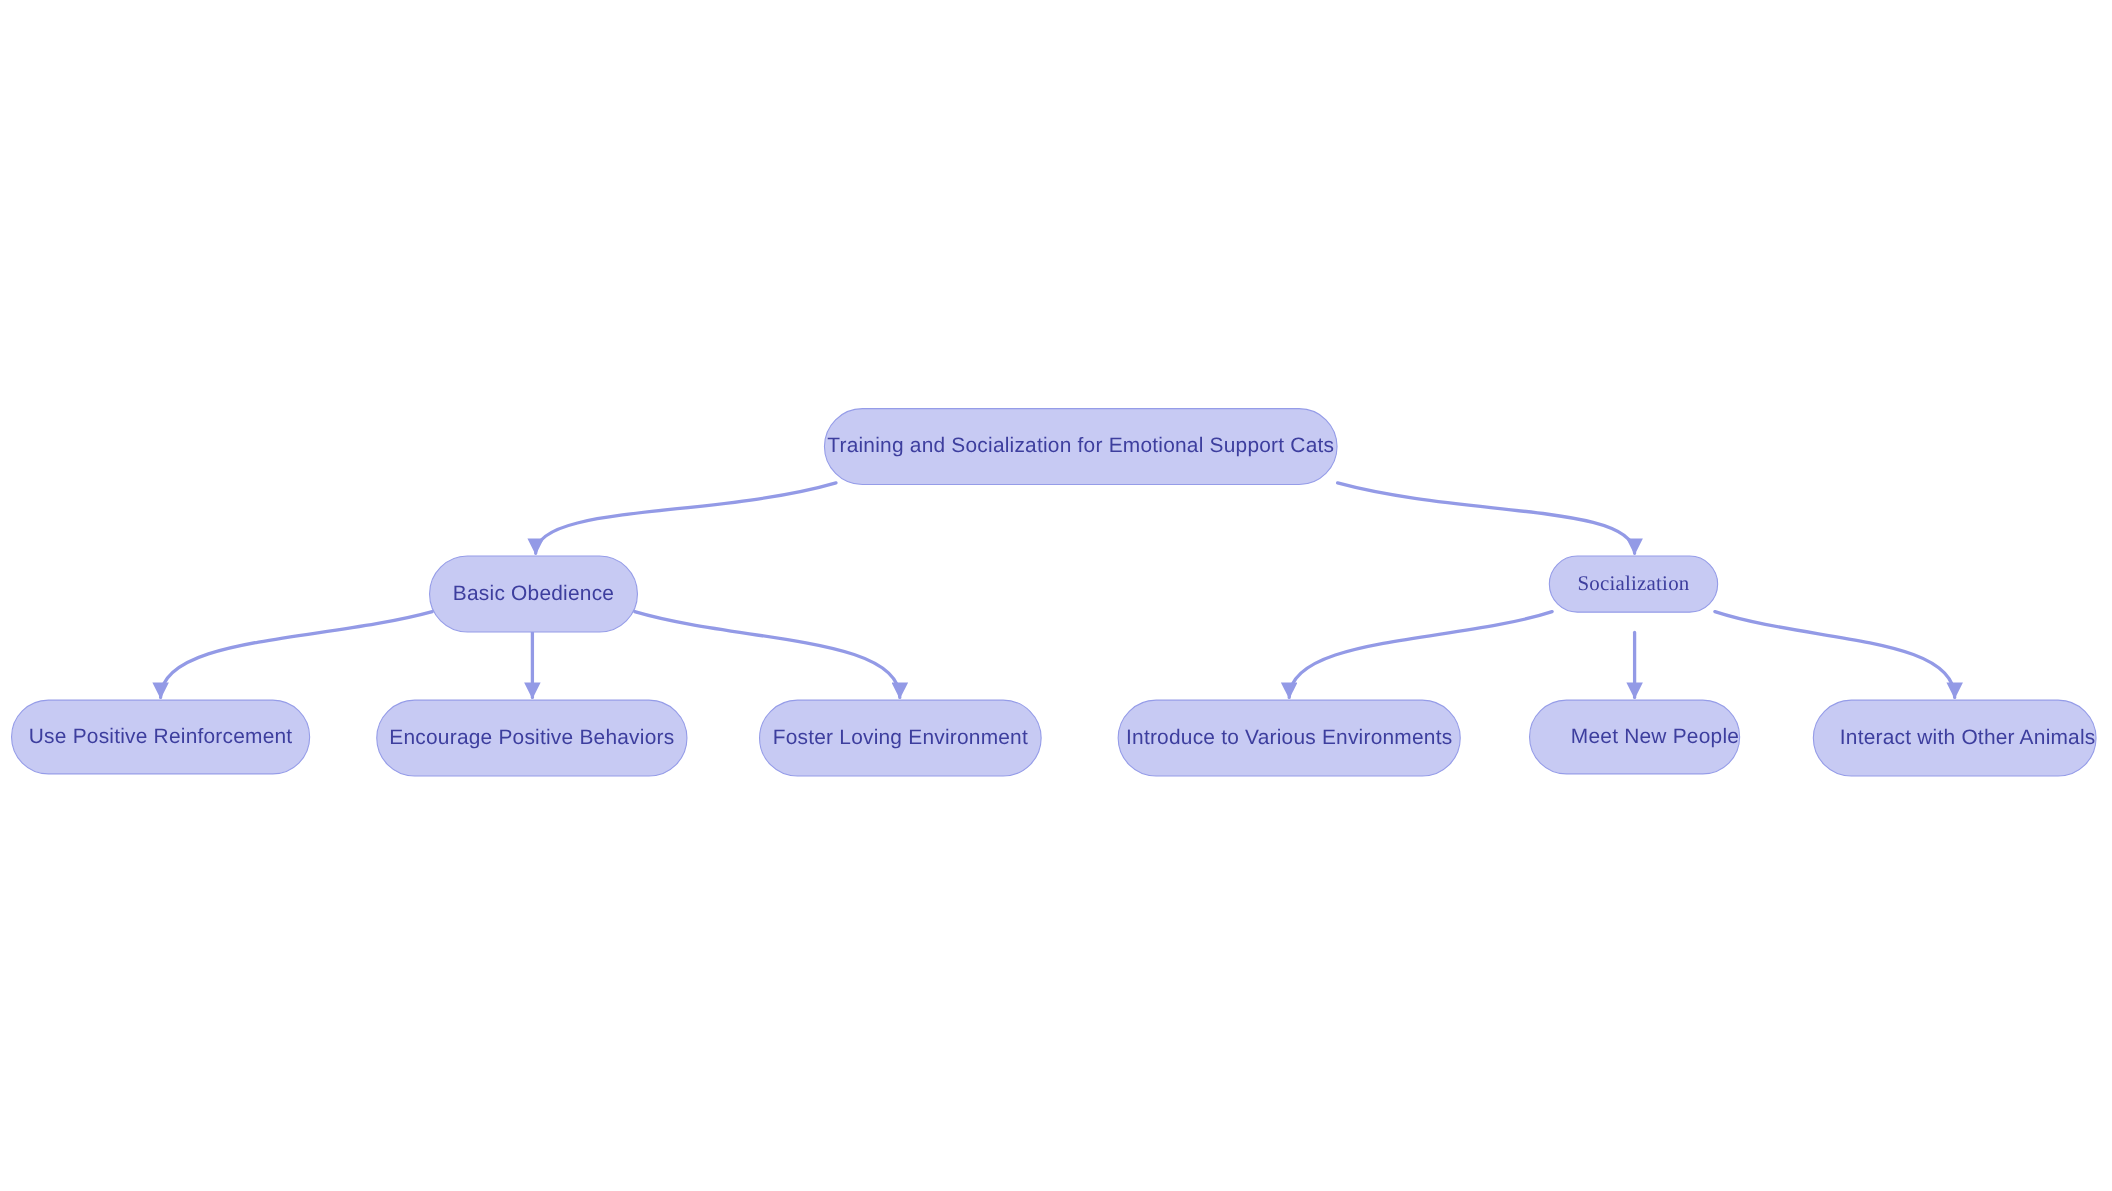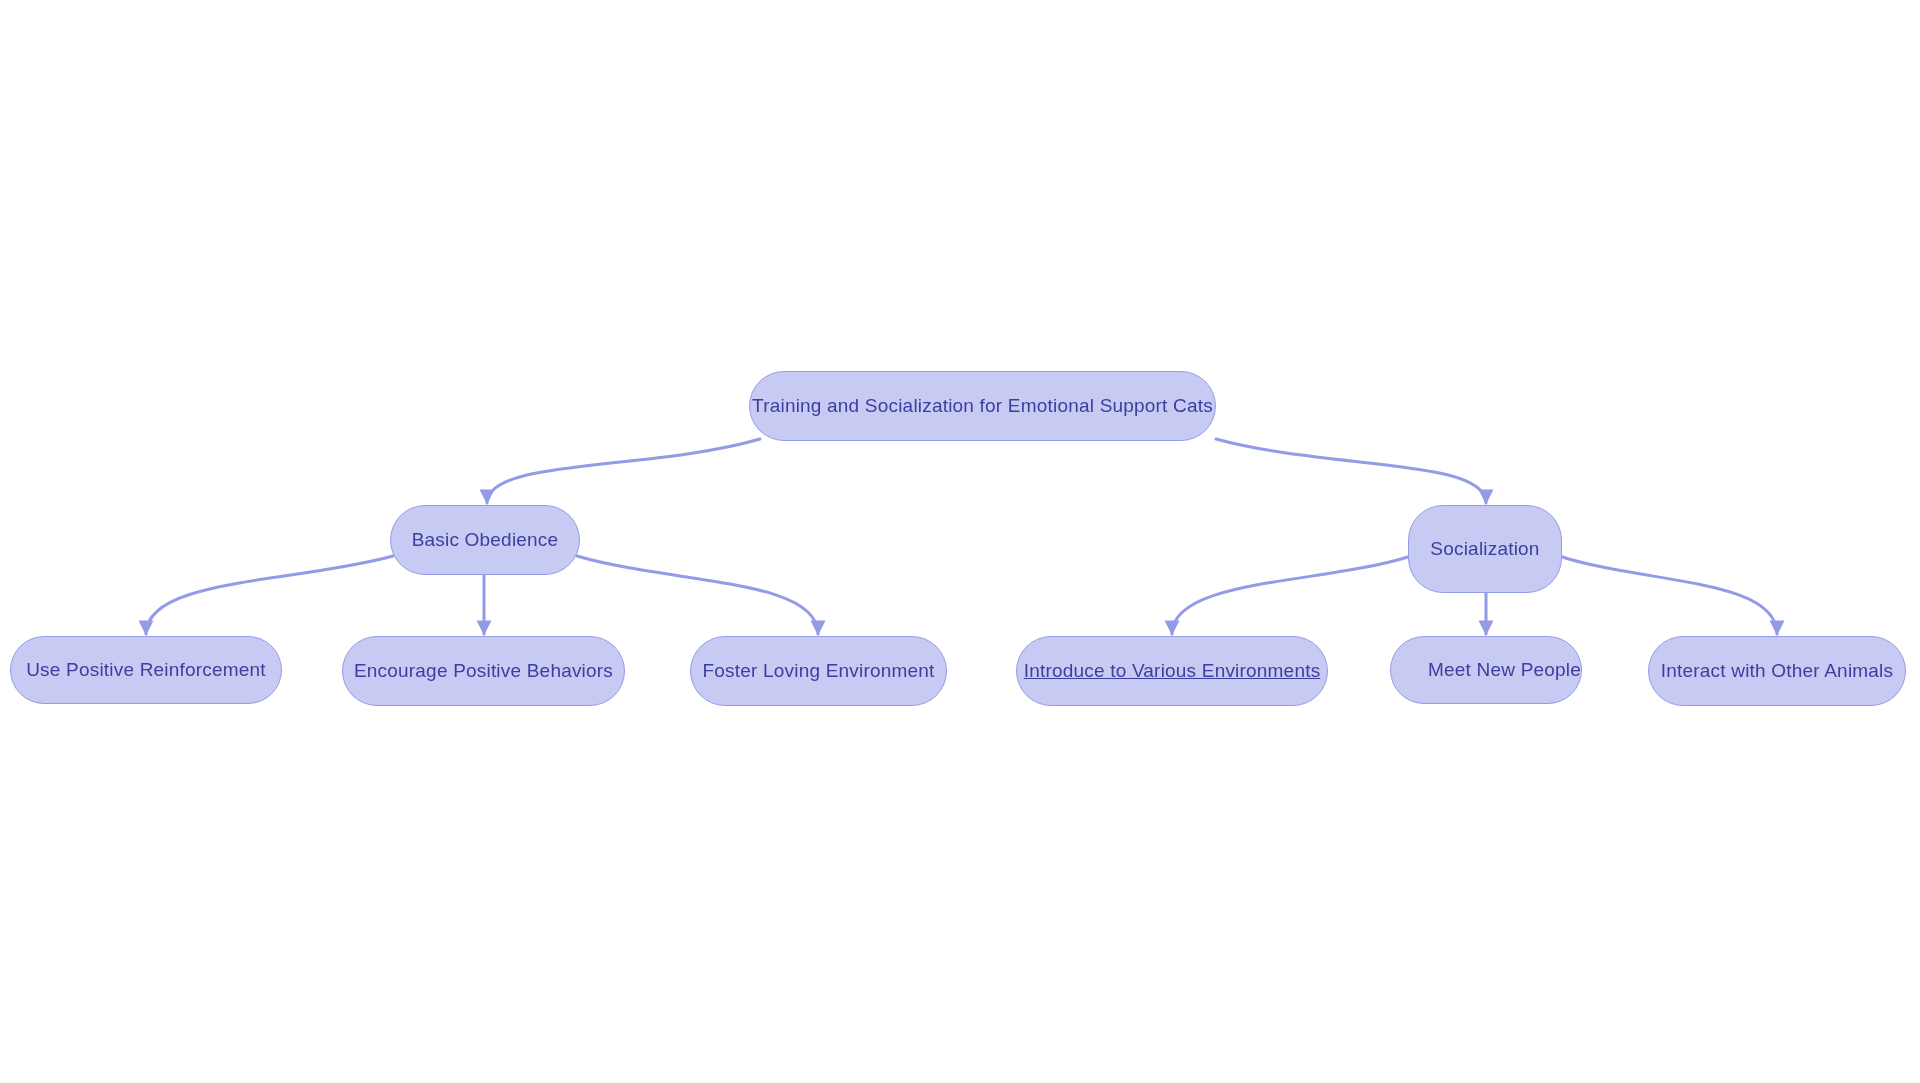--- a/index.html
+++ b/index.html
@@ -72,41 +72,41 @@
   </svg>
 
   <div class="node" style="left:749px; top:371px; width:467px; height:70px;">
     <span>Training and Socialization for Emotional Support Cats</span>
   </div>
 
   <div class="node" style="left:390px; top:505px; width:190px; height:70px;">
     <span>Basic Obedience</span>
   </div>
 
-  <div class="node" style="left:1408px; top:505px; width:154px; height:88px;">
+  <div class="node" style="left:1408px; top:505px; width:154px; height:52px;font-family:Liberation Serif, serif;">
     <span>Socialization</span>
   </div>
 
   <div class="node" style="left:10px; top:636px; width:272px; height:68px;">
     <span>Use Positive Reinforcement</span>
   </div>
 
   <div class="node" style="left:690px; top:636px; width:257px; height:70px;">
     <span>Foster Loving Environment</span>
   </div>
 
   <div class="node" style="left:342px; top:636px; width:283px; height:70px;">
     <span>Encourage Positive Behaviors</span>
   </div>
 
-  <div class="node" style="left:1016px; top:636px; width:312px; height:70px;text-decoration:underline;">
+  <div class="node" style="left:1016px; top:636px; width:312px; height:70px;">
     <span>Introduce to Various Environments</span>
   </div>
 
   <div class="node" style="left:1390px; top:636px; width:192px; height:68px;justify-content:flex-end;">
     <span>Meet New People</span>
   </div>
 
-  <div class="node" style="left:1648px; top:636px; width:258px; height:70px;">
+  <div class="node" style="left:1648px; top:636px; width:258px; height:70px;justify-content:flex-end;">
     <span>Interact with Other Animals</span>
   </div>
 
 </div>
 
 </body></html>

